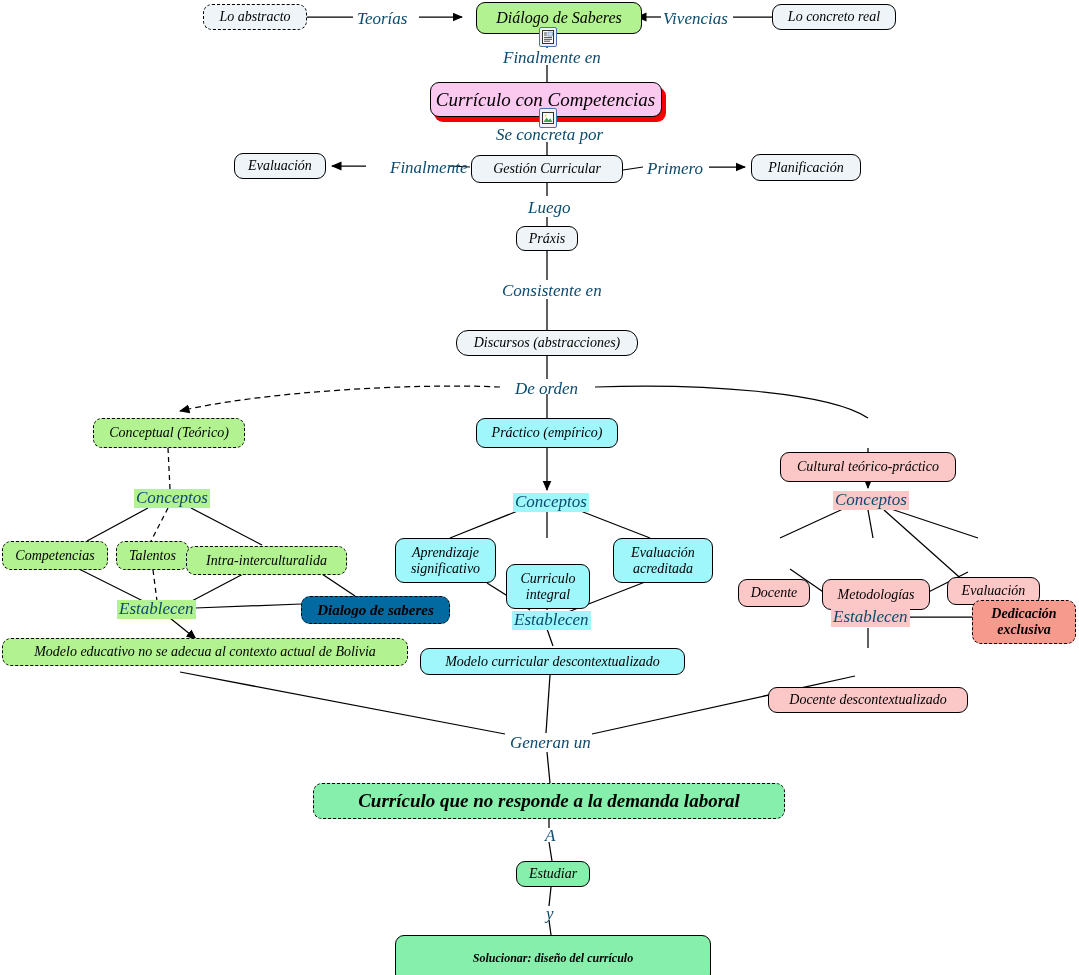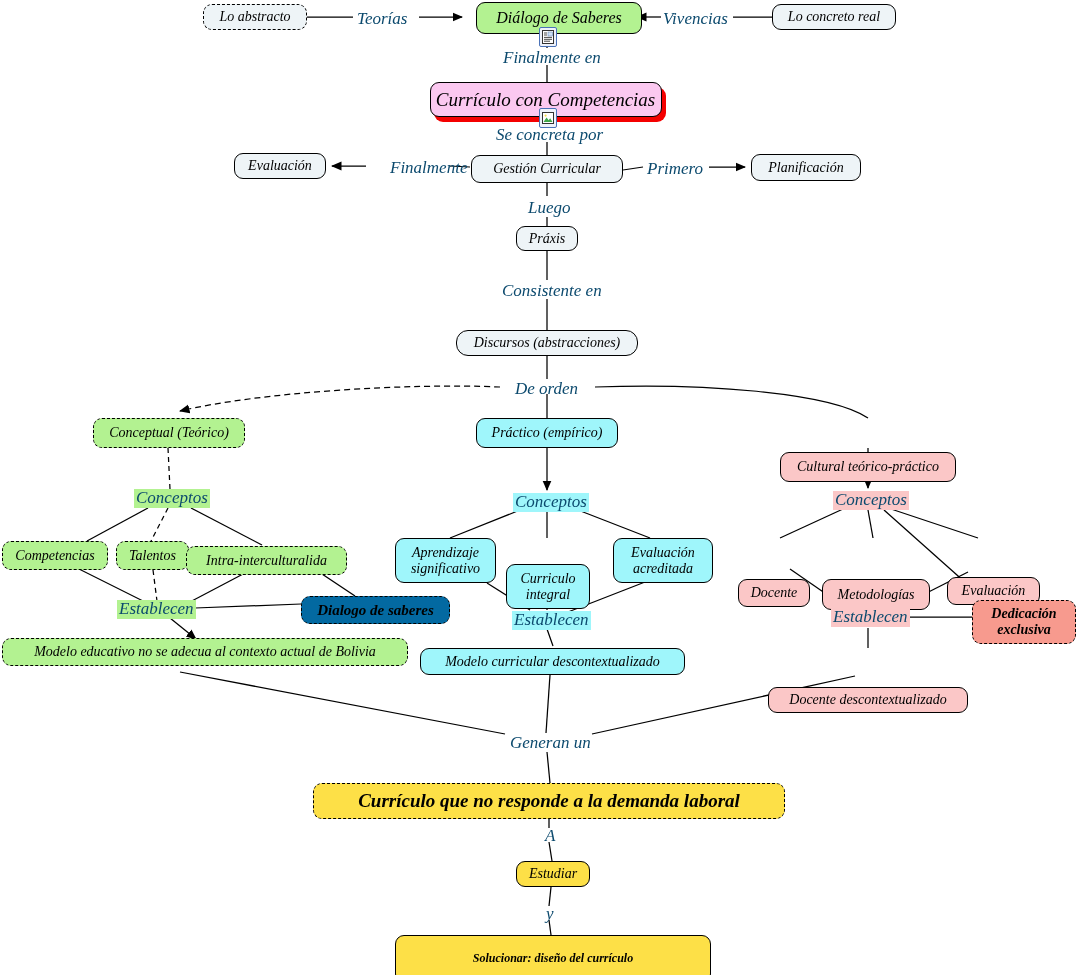--- a/index.html
+++ b/index.html
@@ -12,21 +12,21 @@
         border-radius:9px;font-style:italic;color:#000;line-height:1.12;
         background:#eef4f7;font-size:14px;padding:3px 9px;white-space:nowrap;}
   .node.wrap{white-space:normal;}
   .node.dashed{border-style:dashed;}
   .node.green{background:#b3f291;}
   .node.green2{background:#0369a1;}
   .node.cyan{background:#9ff6fb;}
   .node.pink{background:#fbc7c7;margin-top:34px;}
   .node.pink2{background:#f79a8e;}
   .node.magenta{background:#fbc8f0;}
-  .node.yellow{background:#fde047;}
+  .node.yellow{background:#86efac;}
   .node.bold{font-weight:bold;}
   .node.shadow-red{box-shadow:4px 5px 0 0 #f40000;border-width:1px;}
 
   
   .lbl{position:absolute;font-style:italic;font-size:17px;color:#0c4a6e;
        white-space:nowrap;background:transparent;padding:0 2px;line-height:1.1;}
   .lbl.green{background:#b3f291;}
   .lbl.cyan{background:#9ff6fb;}
   .lbl.pink{background:#fbc7c7;}
 

